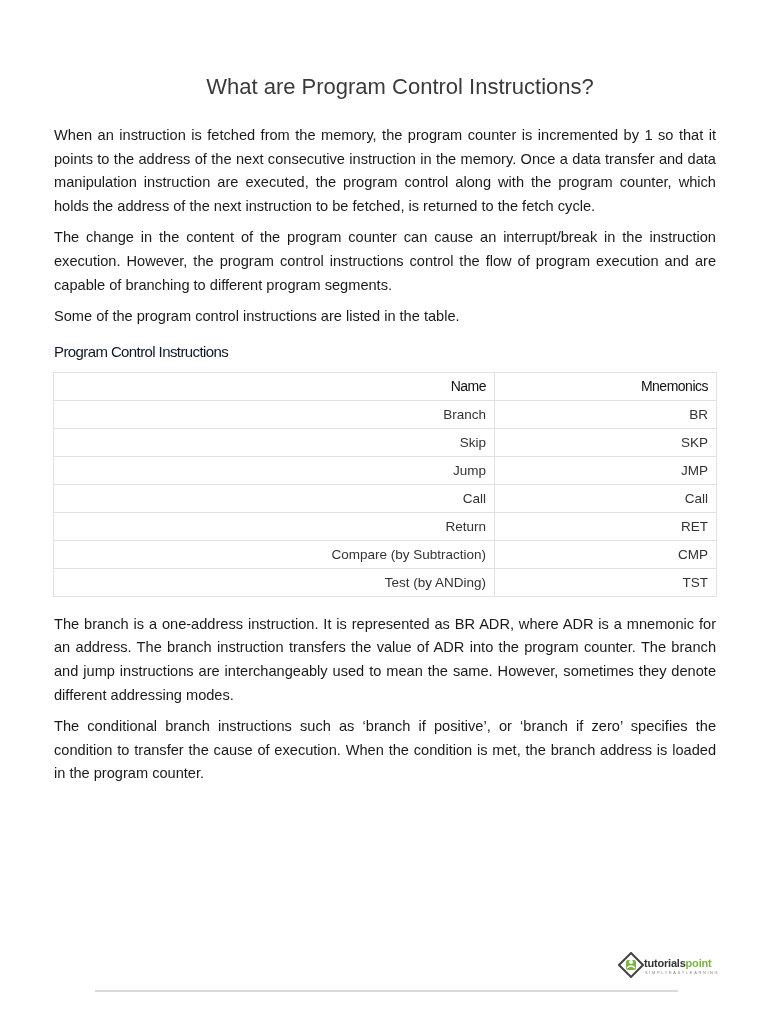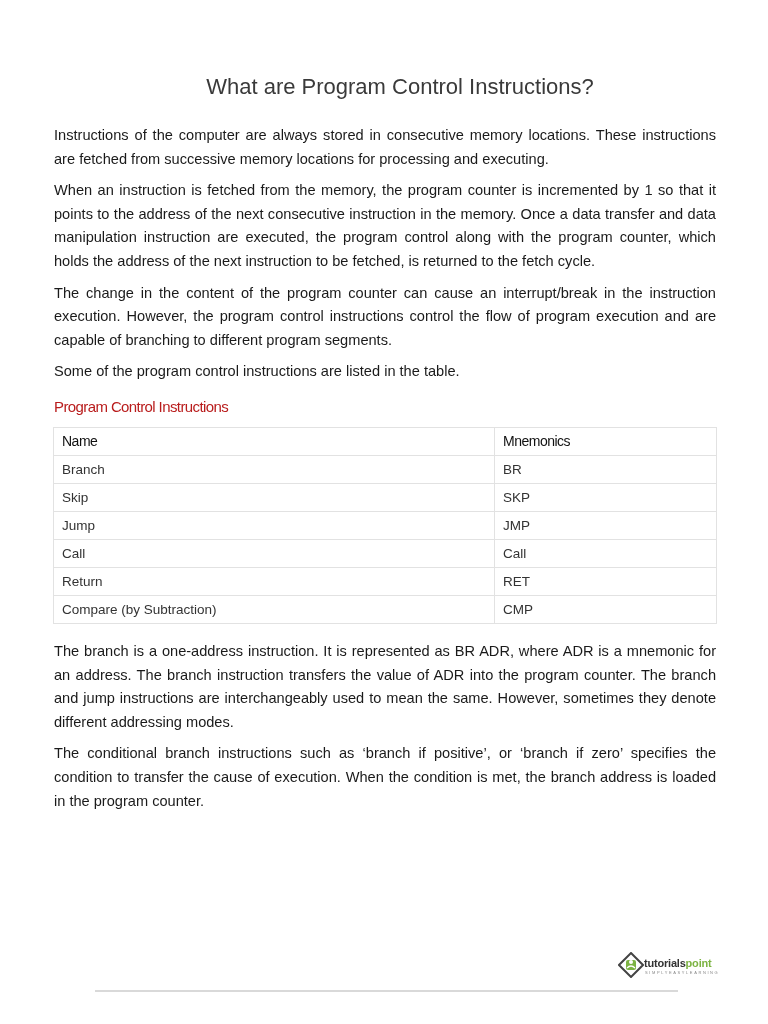--- a/index.html
+++ b/index.html
@@ -39,33 +39,33 @@
       font-size: 14.6px;
       line-height: 23.6px;
       text-align: justify;
       margin: 0 0 8px 0;
       color: #1a1a1a;
     }
     .section-heading {
       font-family: "Liberation Sans", sans-serif;
       font-size: 15px;
       letter-spacing: -0.6px;
-      color: #b91c1c;
+      color: #0f172a;
       margin: 14px 0 12px 0;
       font-weight: normal;
     }
     table.instr {
       border-collapse: collapse;
       width: 664px;
       margin-left: -1px;
       margin-bottom: 16px;
     }
     table.instr th, table.instr td {
       border: 1.5px solid #e2e2e2;
-      text-align: left;
+      text-align: right;
       padding: 0 8px;
       height: 27px;
       font-family: "Liberation Sans", sans-serif;
       font-size: 13.5px;
       color: #333;
     }
     table.instr th {
       font-weight: normal;
       color: #111;
       font-size: 14px;
@@ -114,21 +114,20 @@
       letter-spacing: 1.6px;
       color: #888;
     }
   </style>
 </head>
 <body>
 
 <h1 class="page-title">What are Program Control Instructions?</h1>
 
 <div class="content">
-  <p class="para">Instructions of the computer are always stored in consecutive memory locations. These instructions are fetched from successive memory locations for processing and executing.</p>
   <p class="para">When an instruction is fetched from the memory, the program counter is incremented by 1 so that it points to the address of the next consecutive instruction in the memory. Once a data transfer and data manipulation instruction are executed, the program control along with the program counter, which holds the address of the next instruction to be fetched, is returned to the fetch cycle.</p>
   <p class="para">The change in the content of the program counter can cause an interrupt/break in the instruction execution. However, the program control instructions control the flow of program execution and are capable of branching to different program segments.</p>
   <p class="para">Some of the program control instructions are listed in the table.</p>
 
   <h2 class="section-heading">Program Control Instructions</h2>
 
   <table class="instr">
     <thead>
       <tr>
         <th class="col-name">Name</th>
@@ -153,20 +152,24 @@
         <td>Call</td>
       </tr>
       <tr>
         <td class="col-name">Return</td>
         <td>RET</td>
       </tr>
       <tr>
         <td class="col-name">Compare (by Subtraction)</td>
         <td>CMP</td>
       </tr>
+      <tr>
+        <td class="col-name">Test (by ANDing)</td>
+        <td>TST</td>
+      </tr>
     </tbody>
   </table>
 
   <p class="para">The branch is a one-address instruction. It is represented as BR ADR, where ADR is a mnemonic for an address. The branch instruction transfers the value of ADR into the program counter. The branch and jump instructions are interchangeably used to mean the same. However, sometimes they denote different addressing modes.</p>
   <p class="para">The conditional branch instructions such as ‘branch if positive’, or ‘branch if zero’ specifies the condition to transfer the cause of execution. When the condition is met, the branch address is loaded in the program counter.</p>
 </div>
 
 <div class="logo">
   <svg class="logo-mark" viewBox="0 0 26 26">
     <polygon points="13,1 25,13 13,25 1,13" fill="none" stroke="#444" stroke-width="2"></polygon>

